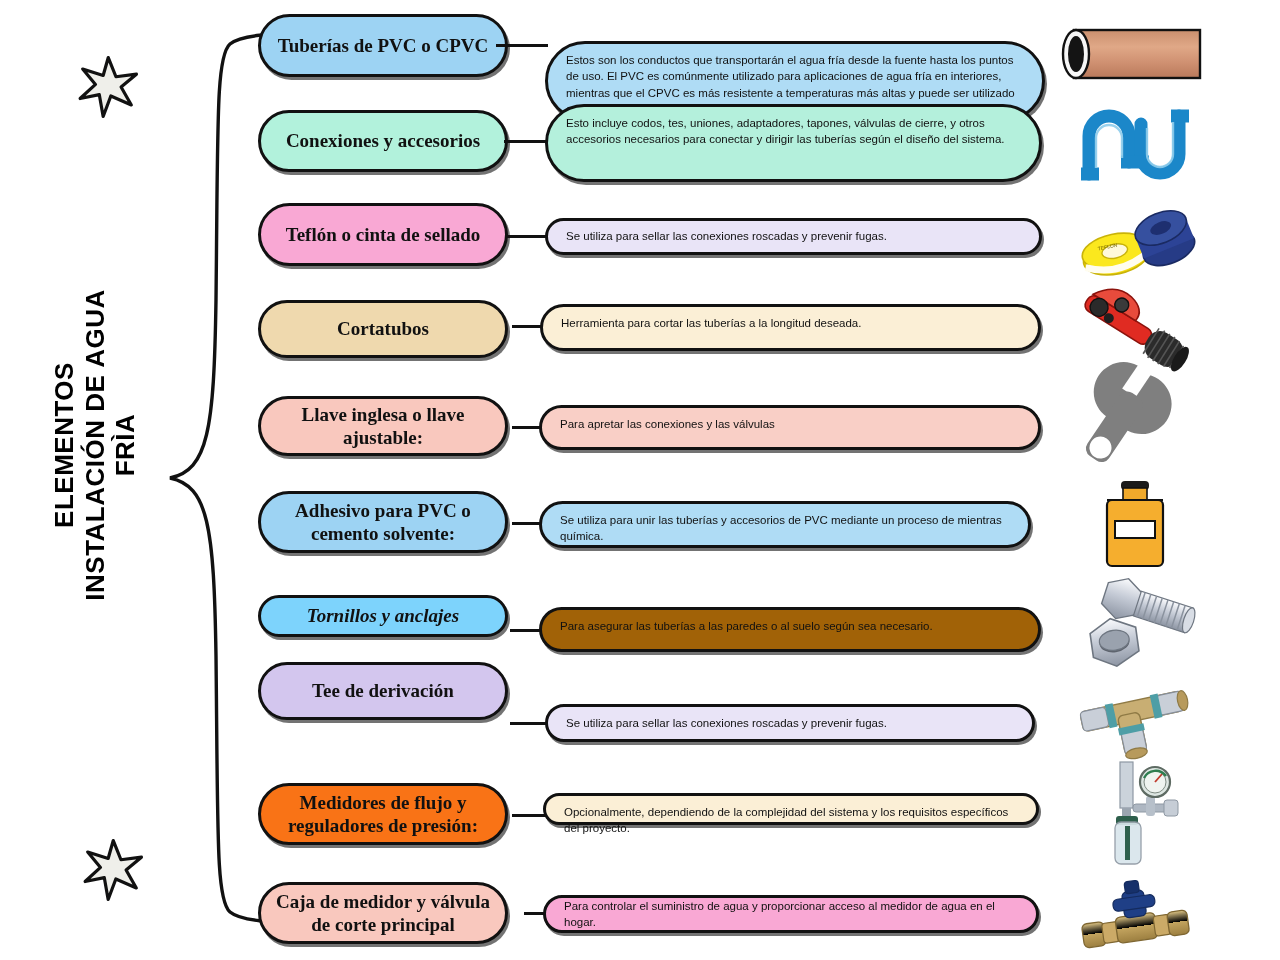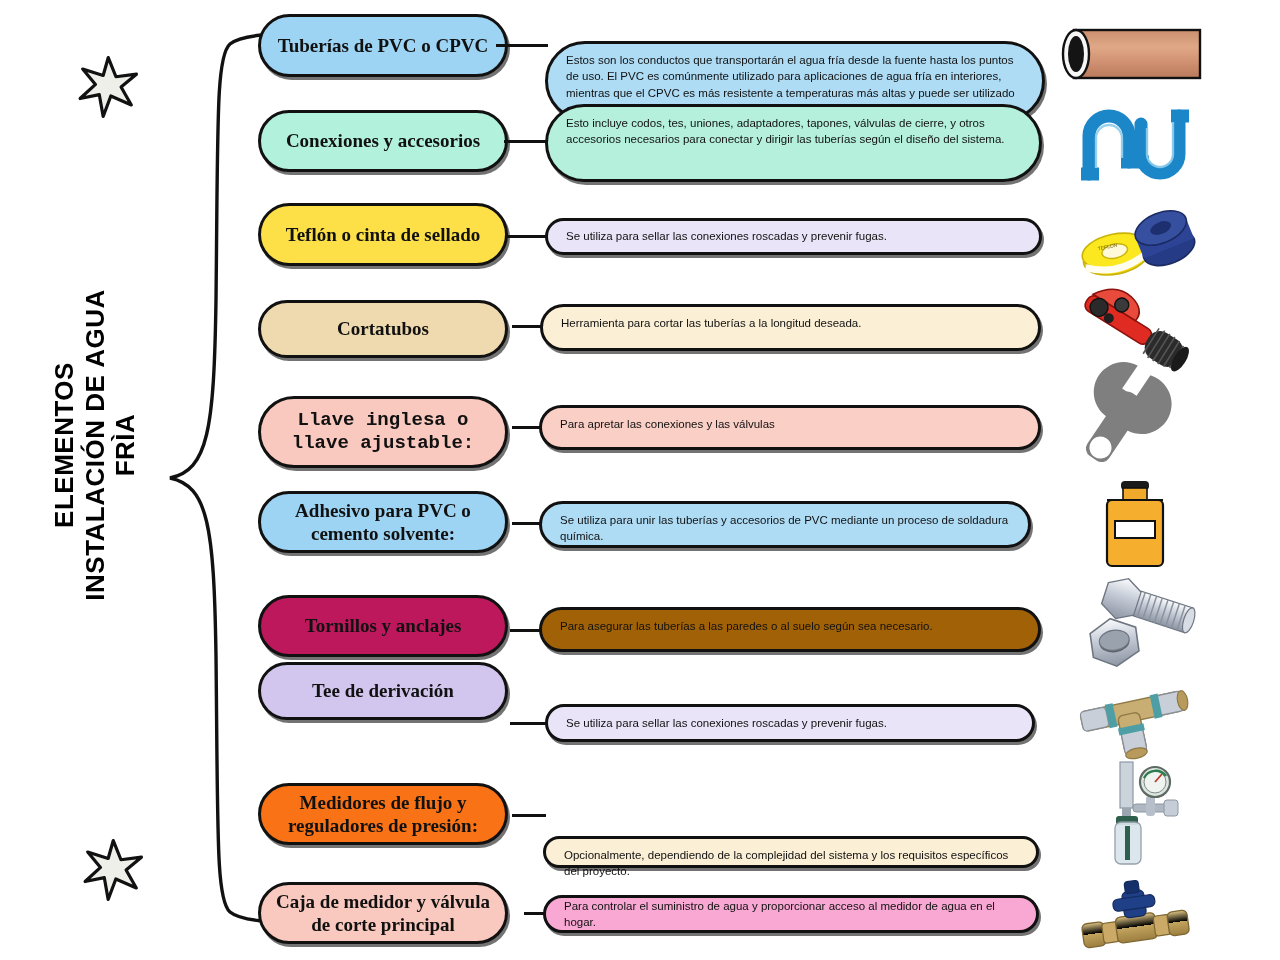--- a/index.html
+++ b/index.html
@@ -152,21 +152,21 @@
           <path d="M6 78 L24 78"></path>
             <path d="M46 66 L74 66"></path>
             <path d="M96 20 L114 20"></path>
         </g>
         <g fill="none" stroke="#8FCDEC" stroke-width="2.4" opacity="0.9">
           <path d="M21 72 L21 42 A13 13 0 0 1 47 42 L47 62"></path>
           <path d="M72 32 L72 58 A13 13 0 0 0 98 58 L98 26"></path>
         </g>
       </svg>
       </div>
-      <div class="topic" style="top: 203px; height: 63px; width: 250px; background: #fde047;">
+      <div class="topic" style="top: 203px; height: 63px; width: 250px; background: #f9a8d4;">
         <span>Teflón o cinta de sellado</span>
       </div>
       <div class="connector" style="left: 506px; top: 235px; width: 42px;"></div>
       <div class="desc center" style="left: 545px; top: 218px; width: 497px; height: 37px; background: rgb(233, 228, 247);">
         <span>Se utiliza para sellar las conexiones roscadas y prevenir fugas.</span>
       </div>
       <div class="thumb" style="left: 1060px; top: 190px;">
         <svg width="130" height="80" viewBox="0 0 130 80">
         <g transform="rotate(-12 46 52)">
           <ellipse cx="46" cy="52" rx="33" ry="17" fill="#F2D90C" stroke="#C9B309" stroke-width="1.6"></ellipse>
@@ -206,21 +206,21 @@
                 <path d="M96 29 L96 61"></path>
               <path d="M102 29 L102 61"></path>
                 <path d="M108 30 L108 60"></path>
                 <path d="M114 32 L114 58"></path>
             </g>
             <ellipse cx="118" cy="45" rx="6" ry="14" fill="#1A1A1A"></ellipse>
           </g>
         </g>
       </svg>
       </div>
-      <div class="topic" style="top: 396px; height: 72px; width: 250px; background: rgb(249, 200, 190); font-family: Liberation Mono, monospace;">
+      <div class="topic" style="top: 396px; height: 60px; width: 250px; background: rgb(249, 200, 190);">
         <span>Llave inglesa o llave ajustable:</span>
       </div>
       <div class="connector" style="left: 512px; top: 426px; width: 30px;"></div>
       <div class="desc" style="left: 539px; top: 405px; width: 502px; height: 45px; background: rgb(249, 207, 198);">
         <span>Para apretar las conexiones y las válvulas</span>
       </div>
       <div class="thumb" style="left: 1060px; top: 370px;">
         <svg width="110" height="110" viewBox="0 0 110 110">
         <g transform="rotate(34 55 55)" fill="#7F7F7F">
           <path d="M38 6 a30 30 0 1 0 0 56 a30 30 0 1 0 0 -56 z"></path>
@@ -229,32 +229,32 @@
           <circle cx="39" cy="93" r="11" fill="#ffffff"></circle>
           <circle cx="39" cy="93" r="11" fill="none" stroke="#7F7F7F" stroke-width="0"></circle>
         </g>
       </svg>
       </div>
       <div class="topic" style="top: 491px; height: 62px; width: 250px; background: rgb(157, 211, 243);">
         <span>Adhesivo para PVC o cemento solvente:</span>
       </div>
       <div class="connector" style="left: 512px; top: 522px; width: 30px;"></div>
       <div class="desc" style="left: 539px; top: 501px; width: 492px; height: 47px; background: rgb(175, 220, 245);">
-        <span>Se utiliza para unir las tuberías y accesorios de PVC mediante un proceso de soldadura química.</span>
+        <span>Se utiliza para unir las tuberías y accesorios de PVC mediante un proceso de mientras química.</span>
       </div>
       <div class="thumb" style="left: 1060px; top: 470px;">
         <svg width="100" height="100" viewBox="0 0 100 100">
         <rect x="36" y="6" width="28" height="9" rx="4" fill="#1A1A1A"></rect>
         <rect x="38" y="13" width="24" height="14" fill="#F0A92B" stroke="#111" stroke-width="1.6"></rect>
         <rect x="22" y="25" width="56" height="66" rx="5" fill="#F5AE2E" stroke="#111" stroke-width="2.2"></rect>
         <rect x="30" y="46" width="40" height="17" fill="#FFFFFF" stroke="#111" stroke-width="2"></rect>
         <path d="M22 25 L78 25" stroke="#111" stroke-width="2.2"></path>
       </svg>
       </div>
-      <div class="topic" style="top: 595px; height: 62px; width: 250px; background: #be185d;">
+      <div class="topic" style="top: 595px; height: 42px; width: 250px; background: #7dd3fc; font-style: italic;">
         <span>Tornillos y anclajes</span>
       </div>
       <div class="connector" style="left: 510px; top: 629px; width: 32px;"></div>
       <div class="desc" style="left: 539px; top: 607px; width: 502px; height: 45px; background: #a16207;">
         <span>Para asegurar las tuberías a las paredes o al suelo según sea necesario.</span>
       </div>
       <div class="thumb" style="left: 1060px; top: 572px;">
         <svg width="130" height="92" viewBox="0 0 130 92">
         <defs>
             <linearGradient id="gsteel" x1="0" y1="0" x2="0" y2="1">
@@ -305,21 +305,21 @@
           <rect x="48" y="40" width="26" height="7" fill="#4E9EA6"></rect>
           <ellipse cx="61" cy="68" rx="11" ry="5" fill="#B79A5C" stroke="#8F7A45" stroke-width="1.2"></ellipse>
           <ellipse cx="117" cy="26" rx="5" ry="10" fill="#B79A5C" stroke="#8F7A45" stroke-width="1.2"></ellipse>
         </g>
       </svg>
       </div>
       <div class="topic" style="top: 783px; height: 62px; width: 250px; background: #f97316;">
         <span>Medidores de flujo y reguladores de presión:</span>
       </div>
       <div class="connector" style="left: 512px; top: 814px; width: 34px;"></div>
-      <div class="desc" style="left: 543px; top: 836px; width: 496px; height: 32px; background: rgb(251, 239, 214);">
+      <div class="desc" style="left: 543px; top: 793px; width: 496px; height: 32px; background: rgb(251, 239, 214);">
         <span>Opcionalmente, dependiendo de la complejidad del sistema y los requisitos específicos del proyecto.</span>
       </div>
       <div class="thumb" style="left: 1060px; top: 760px;">
         <svg width="110" height="110" viewBox="0 0 110 110">
         <rect x="40" y="2" width="13" height="46" fill="#CBD3DB" stroke="#8E98A3" stroke-width="1.2"></rect>
         <rect x="42" y="48" width="9" height="12" fill="#9BA5B0"></rect>
         <rect x="36" y="56" width="22" height="9" rx="3" fill="#2E5F4C"></rect>
         <rect x="35" y="62" width="26" height="42" rx="6" fill="#D9E6EC" stroke="#8E98A3" stroke-width="1.3" opacity="0.92"></rect>
         <rect x="45" y="66" width="5" height="34" fill="#2E5F4C"></rect>
         <rect x="53" y="44" width="36" height="8" rx="3" fill="#AEB7C2" stroke="#8E98A3" stroke-width="1"></rect>

